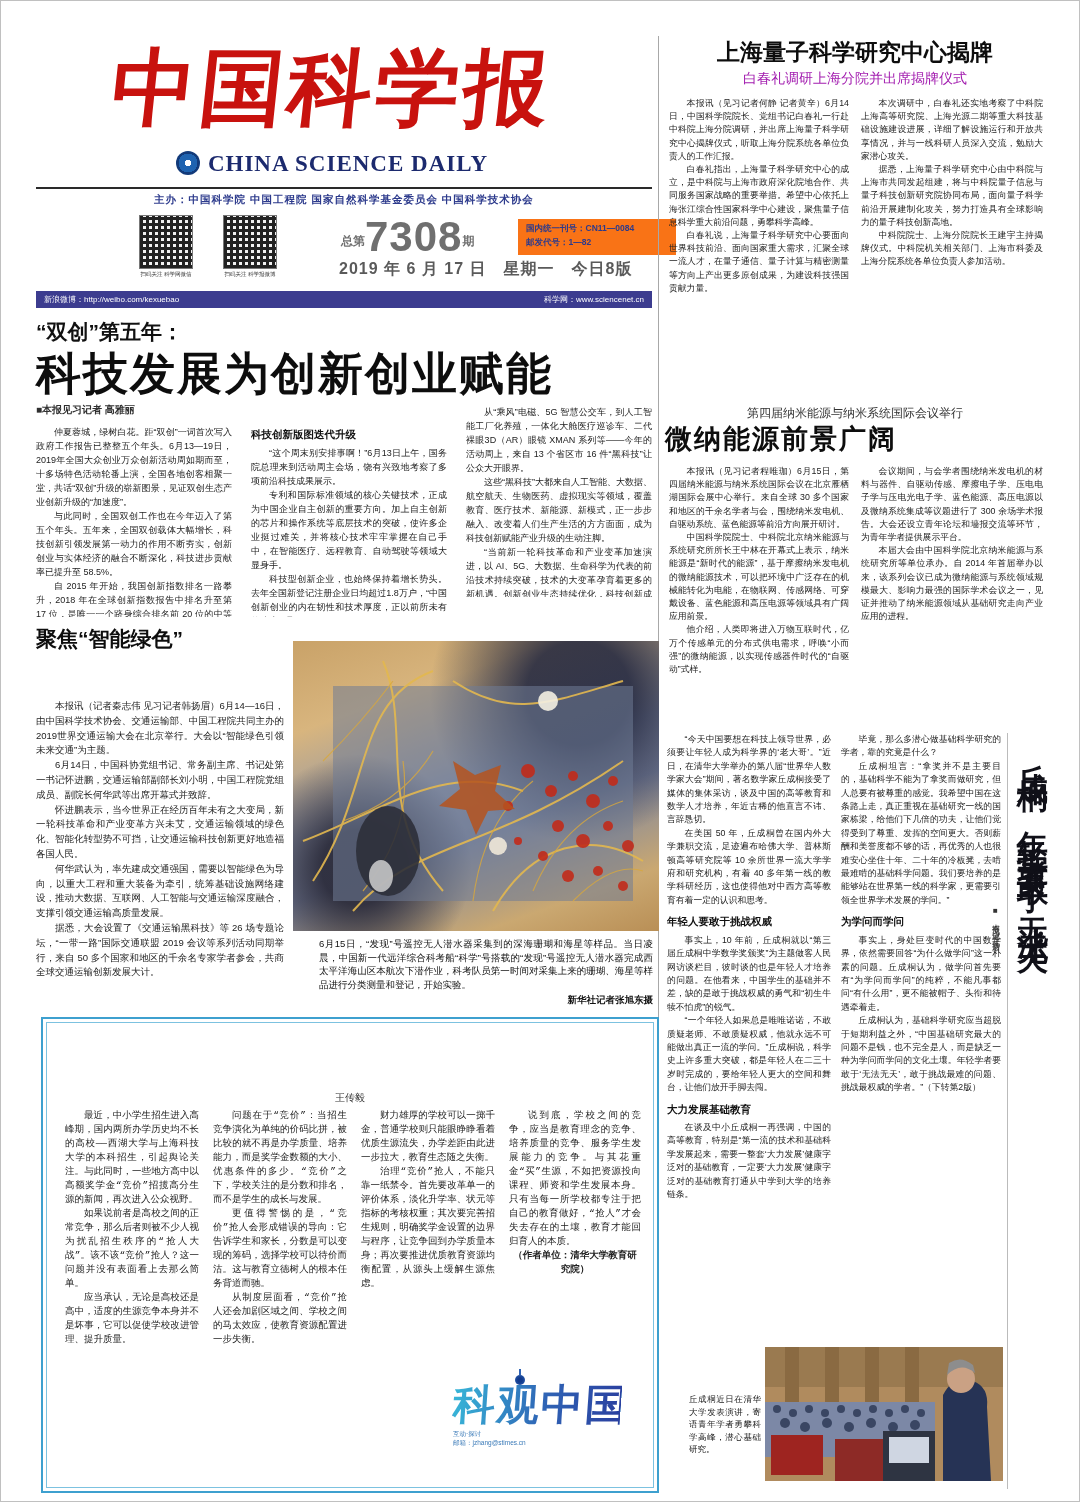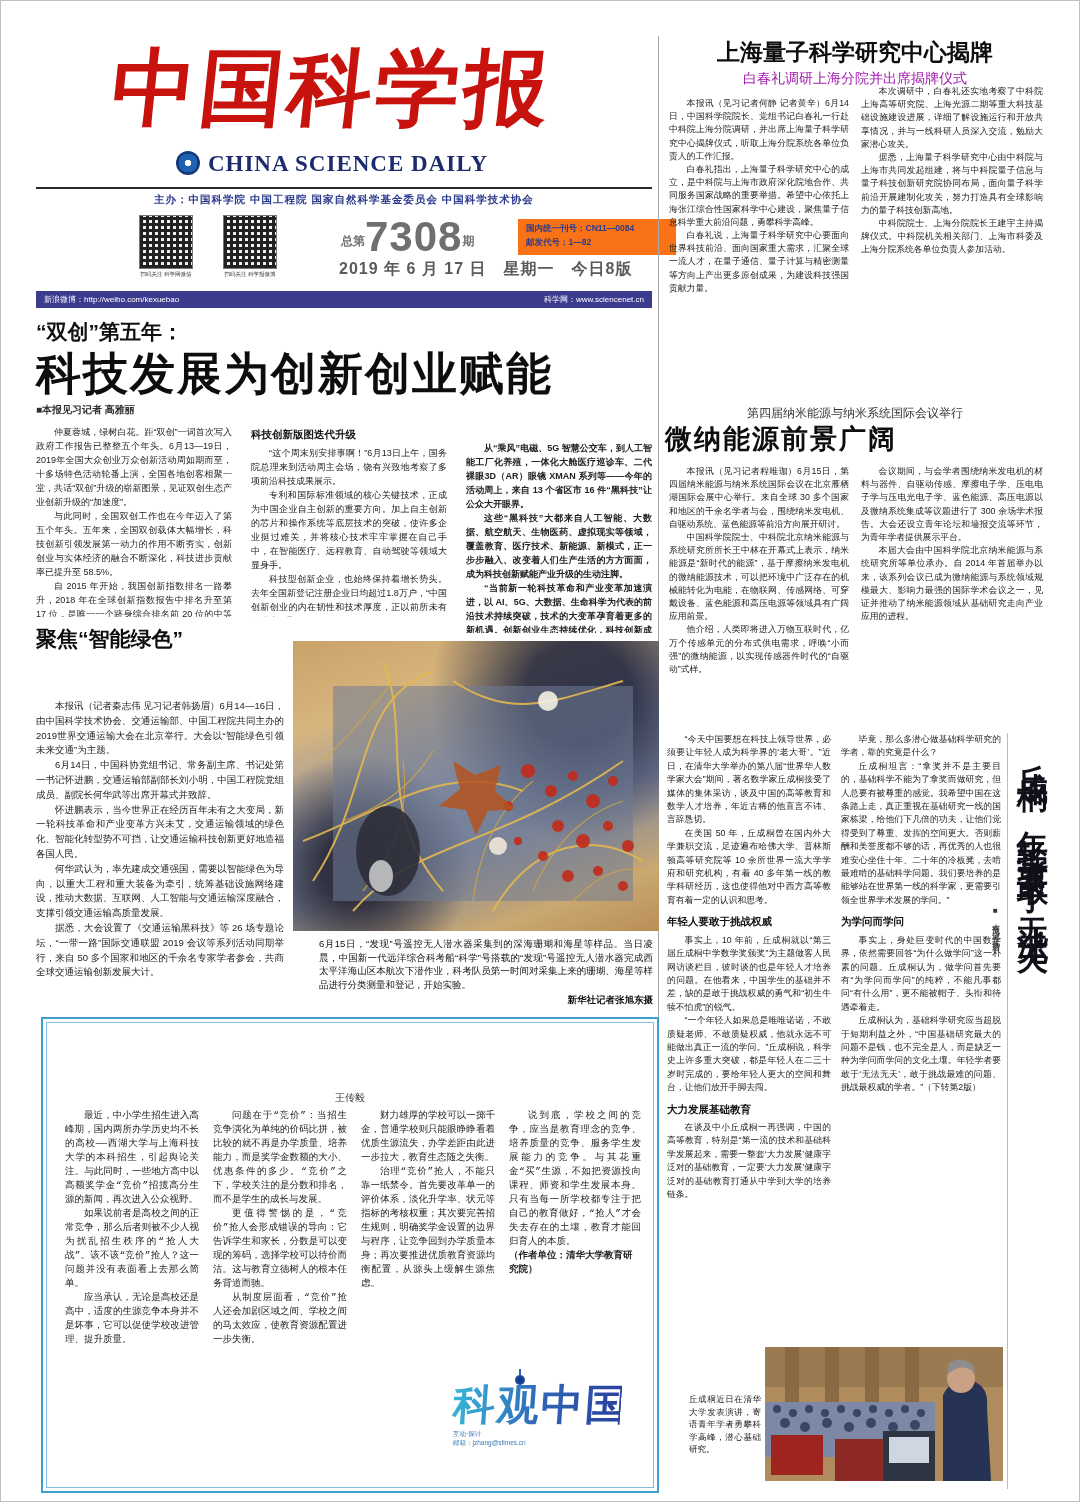--- a/index.html
+++ b/index.html
@@ -109,21 +109,21 @@
   .box::before {
     content:""; position:absolute; left:3px; top:3px; right:3px; bottom:3px;
     border:1px solid #7cc2e0; pointer-events:none;
   }
   .box-headline {
     left:40px; top:1048px; width:618px; text-align:center;
     font-family:"Liberation Serif", serif; font-weight:bold; font-size:31px; color:#0d0d0d;
   }
   .box-byline { left:40px; top:1090px; width:618px; text-align:center; font-size:10px; color:#333; }
   .boxcol { font-family:Liberation Mono, monospace; font-size:9.5px; line-height:14px; }
-  .attribution { text-align:left; text-indent:0 !important; font-weight:bold; }
+  .attribution { text-align:center; text-indent:0 !important; font-weight:bold; }
 
   
   .kg-logo { left:452px; top:1382px; width:168px; }
   .kg-text {
     font-size:42px; font-weight:bold; letter-spacing:2px; white-space:nowrap;
     background:linear-gradient(95deg,#38b6d8 0%, #2f63b5 55%, #2a3f9f 100%);
     -webkit-background-clip:text; background-clip:text; color:transparent;
     transform:skewX(-4deg); line-height:1.05;
   }
   .kg-ball { position:absolute; left:62px; top:-8px; width:10px; height:10px; border-radius:50%;
@@ -174,21 +174,21 @@
       <p>自 2015 年开始，我国创新指数排名一路攀升，2018 年在全球创新指数报告中排名升至第 17 位，是唯一一个跻身综合排名前 20 位的中等收入经济体。</p>
     </div>
   <div class="abs coltext" style="left:250px; top:424px; width:196px; height:192px;">
     <div class="colsub">科技创新版图迭代升级</div>
     <div>
         <p>“这个周末别安排事啊！”6月13日上午，国务院总理来到活动周主会场，饶有兴致地考察了多项前沿科技成果展示。</p>
         <p>专利和国际标准领域的核心关键技术，正成为中国企业自主创新的重要方向。加上自主创新的芯片和操作系统等底层技术的突破，使许多企业挺过难关，并将核心技术牢牢掌握在自己手中，在智能医疗、远程教育、自动驾驶等领域大显身手。</p>
         <p>科技型创新企业，也始终保持着增长势头。去年全国新登记注册企业日均超过1.8万户，“中国创新创业的内在韧性和技术厚度，正以前所未有的速度积聚”。</p>
       </div>
   </div>
-  <div class="abs coltext" style="left:465px; top:440px; width:186px; height:192px;font-weight:bold;">
+  <div class="abs coltext" style="left:465px; top:404px; width:186px; height:192px;">
       <p>从“乘风”电磁、5G 智慧公交车，到人工智能工厂化养殖，一体化大舱医疗巡诊车、二代裸眼3D（AR）眼镜 XMAN 系列等——今年的活动周上，来自 13 个省区市 16 件“黑科技”让公众大开眼界。</p>
       <p>这些“黑科技”大都来自人工智能、大数据、航空航天、生物医药、虚拟现实等领域，覆盖教育、医疗技术、新能源、新模式，正一步步融入、改变着人们生产生活的方方面面，成为科技创新赋能产业升级的生动注脚。</p>
       <p>“当前新一轮科技革命和产业变革加速演进，以 AI、5G、大数据、生命科学为代表的前沿技术持续突破，技术的大变革孕育着更多的新机遇。创新创业生态持续优化，科技创新成果不断涌现，企业和市场参与的活力也将更加充沛。企业界代表普遍认为，“中国科技的竞争优势，在于年轻的创业者和充满韧性的创新生态。”（下转第2版）</p>
     </div>
 
   <div class="abs trans-h">
     <div>聚焦“智能绿色”</div>
   </div>
   <div class="abs coltext" style="left:35px; top:690px; width:248px; height:320px; font-size:9.5px; line-height:14.8px;margin-top:8px;">
       <p>本报讯（记者秦志伟 见习记者韩扬眉）6月14—16日，由中国科学技术协会、交通运输部、中国工程院共同主办的2019世界交通运输大会在北京举行。大会以“智能绿色引领未来交通”为主题。</p>
@@ -246,21 +246,21 @@
     <span class="credit">新华社记者张旭东摄</span>
   </div>
 
   <div class="abs q-headline">上海量子科学研究中心揭牌</div>
   <div class="abs q-subhead">白春礼调研上海分院并出席揭牌仪式</div>
   <div class="abs coltext" style="left:668px; top:96px; width:180px; height:292px; font-size:8.8px; line-height:13.2px;">
       <p>本报讯（见习记者何静 记者黄辛）6月14日，中国科学院院长、党组书记白春礼一行赴中科院上海分院调研，并出席上海量子科学研究中心揭牌仪式，听取上海分院系统各单位负责人的工作汇报。</p>
       <p>白春礼指出，上海量子科学研究中心的成立，是中科院与上海市政府深化院地合作、共同服务国家战略的重要举措。希望中心依托上海张江综合性国家科学中心建设，聚焦量子信息科学重大前沿问题，勇攀科学高峰。</p>
       <p>白春礼说，上海量子科学研究中心要面向世界科技前沿、面向国家重大需求，汇聚全球一流人才，在量子通信、量子计算与精密测量等方向上产出更多原创成果，为建设科技强国贡献力量。</p>
     </div>
-  <div class="abs coltext" style="left:860px; top:84px; width:182px; height:292px; font-size:8.8px; line-height:13.2px;">
+  <div class="abs coltext" style="left:860px; top:96px; width:182px; height:292px; font-size:8.8px; line-height:13.2px;">
       <p>本次调研中，白春礼还实地考察了中科院上海高等研究院、上海光源二期等重大科技基础设施建设进展，详细了解设施运行和开放共享情况，并与一线科研人员深入交流，勉励大家潜心攻关。</p>
       <p>据悉，上海量子科学研究中心由中科院与上海市共同发起组建，将与中科院量子信息与量子科技创新研究院协同布局，面向量子科学前沿开展建制化攻关，努力打造具有全球影响力的量子科技创新高地。</p>
       <p>中科院院士、上海分院院长王建宇主持揭牌仪式。中科院机关相关部门、上海市科委及上海分院系统各单位负责人参加活动。</p>
     </div>
 
   <div class="abs n-kicker">第四届纳米能源与纳米系统国际会议举行</div>
   <div class="abs n-headline">微纳能源前景广阔</div>
   <div class="abs coltext" style="left:668px; top:464px; width:180px; height:256px; font-size:8.8px; line-height:13.2px;">
       <p>本报讯（见习记者程唯珈）6月15日，第四届纳米能源与纳米系统国际会议在北京雁栖湖国际会展中心举行。来自全球 30 多个国家和地区的千余名学者与会，围绕纳米发电机、自驱动系统、蓝色能源等前沿方向展开研讨。</p>
       <p>中国科学院院士、中科院北京纳米能源与系统研究所所长王中林在开幕式上表示，纳米能源是“新时代的能源”，基于摩擦纳米发电机的微纳能源技术，可以把环境中广泛存在的机械能转化为电能，在物联网、传感网络、可穿戴设备、蓝色能源和高压电源等领域具有广阔应用前景。</p>

